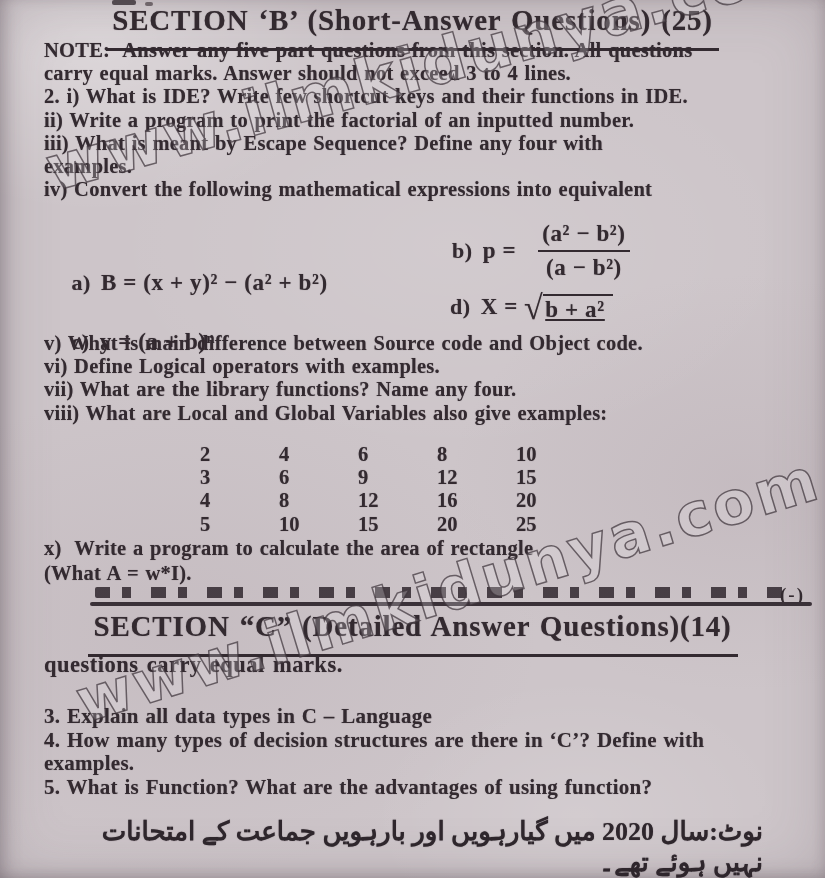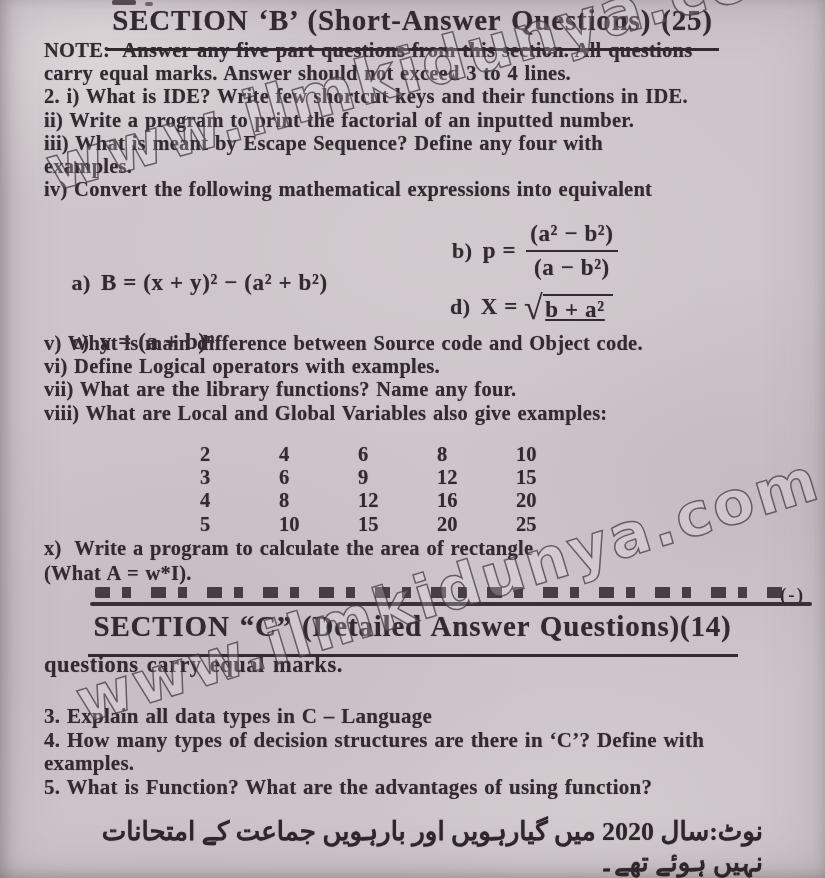--- a/index.html
+++ b/index.html
@@ -71,21 +71,21 @@
   #c-note .line{font-size:22.5px;line-height:26.5px;letter-spacing:0.5px;word-spacing:2px;}
   #c-questions{top:705px;left:44px;}
   #c-questions .line{font-size:21px;line-height:23.5px;}
   
   .math{font-size:23px;letter-spacing:0.6px;white-space:pre;text-shadow:0 0 1px rgba(45,36,42,0.45);}
   .mlabel{margin-right:10px;font-size:22px;}
   #math-a{top:244px;left:46px;}
   #math-c{top:303px;left:46px;}
   #math-b{top:221px;left:452px;display:flex;align-items:center;}
   #math-d{top:294px;left:450px;display:flex;align-items:flex-start;}
-  .frac{display:inline-flex;flex-direction:column;align-items:center;margin-left:6px;}
+  .frac{display:inline-flex;flex-direction:column;align-items:center;margin-left:18px;}
   .frac .num{padding:0 8px 3px 8px;}
   .frac .den{padding:3px 8px 0 8px;border-top:2.5px solid #332a30;}
   .sqrt{display:inline-flex;align-items:flex-start;margin-left:6px;}
   .sqrt .sign{font-size:34px;line-height:1;font-weight:bold;transform:translateY(-3px);}
   .radicand{border-top:2.5px solid #332a30;padding:1px 8px 0 2px;text-decoration:underline;}
   
   #num-table{top:443px;left:190px;}
   .trow{display:flex;}
   .tcell{
     width:69px;

